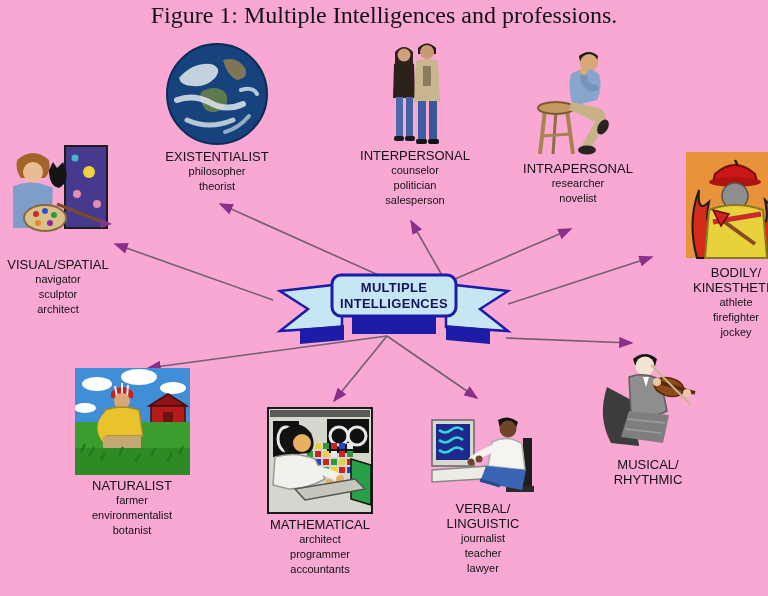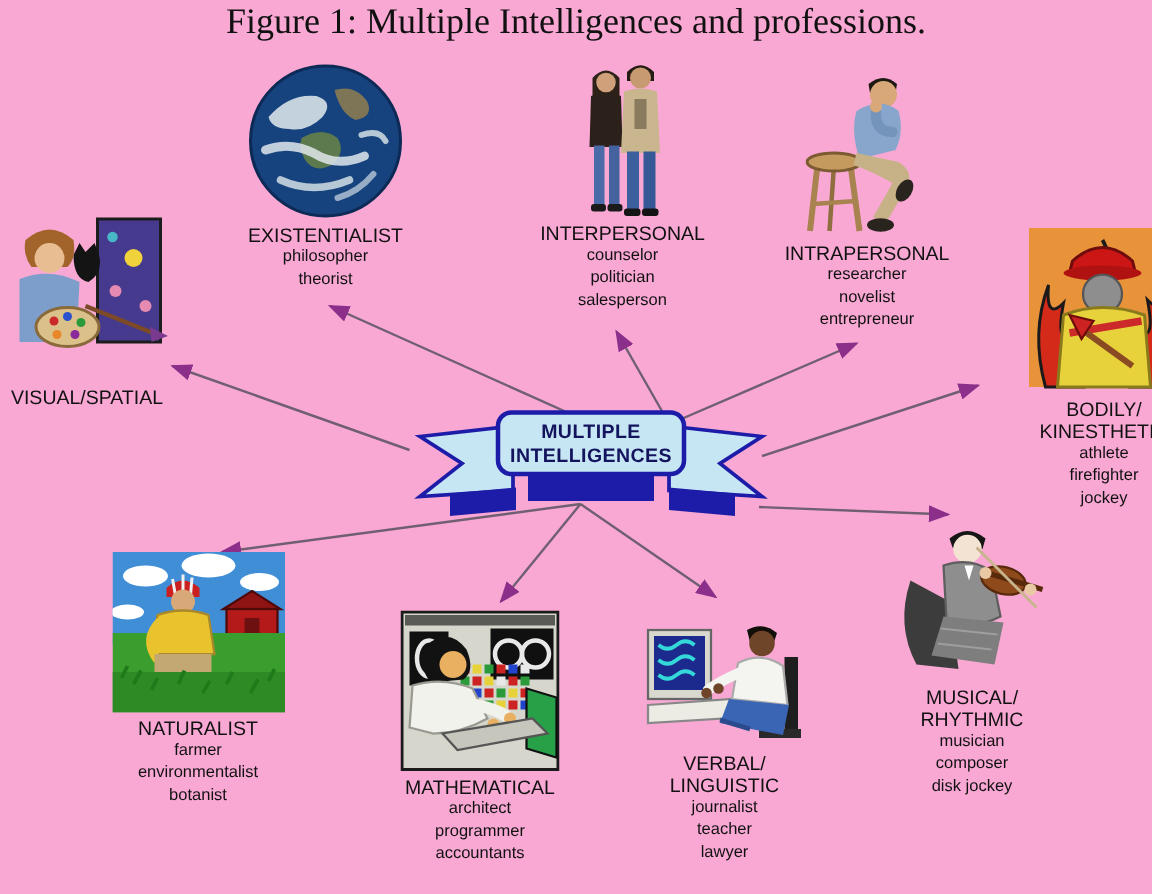--- a/index.html
+++ b/index.html
@@ -121,21 +121,20 @@
       <path d="M34,54 L62,60 Q72,66 68,76 L54,100 L45,97 L58,74 Q44,66 32,62 Z" fill="#c6b286"></path>
       <ellipse cx="50" cy="102" rx="9" ry="4.5" fill="#2a241e"></ellipse>
       <ellipse cx="66" cy="79" rx="5" ry="8" fill="#2a241e" transform="rotate(30 66 79)"></ellipse>
     </svg>
     <div class="ntitle">
         <div>INTRAPERSONAL</div>
       </div>
     <div class="nprofs">
       <div>researcher</div>
       <div>novelist</div>
-      <div>entrepreneur</div>
     </div>
   </div>
 
   <div class="node" style="left:0px;top:142px;width:116px">
     <svg class="art" width="107" height="112" viewBox="0 0 107 112">
       <rect x="60" y="4" width="42" height="82" fill="#463a8e" stroke="#1c1c1c" stroke-width="2"></rect>
       <circle cx="84" cy="30" r="6" fill="#f0d23c"></circle>
       <circle cx="72" cy="52" r="4" fill="#e58ab0"></circle>
       <circle cx="92" cy="62" r="4" fill="#e58ab0"></circle>
       <circle cx="70" cy="16" r="3.5" fill="#48b8c8"></circle>
@@ -148,20 +147,25 @@
       <circle cx="40" cy="69" r="3" fill="#2a52cc"></circle>
       <circle cx="49" cy="73" r="3" fill="#2a9a3a"></circle>
       <circle cx="45" cy="81" r="3" fill="#8a2a9a"></circle>
       <circle cx="33" cy="81" r="3" fill="#e8862a"></circle>
       <line x1="52" y1="62" x2="97" y2="80" stroke="#7c4a26" stroke-width="3"></line>
       <path d="M95,76 L107,82 L96,86 Z" fill="#7a3a8e"></path>
     </svg>
     <div class="ntitle">
         <div>VISUAL/SPATIAL</div>
       </div>
+    <div class="nprofs">
+      <div>navigator</div>
+      <div>sculptor</div>
+      <div>architect</div>
+    </div>
   </div>
 
   <div class="node" style="left:680px;top:152px;width:112px">
     <svg class="art" width="107" height="110" viewBox="0 0 107 110">
       <rect x="3" y="0" width="101" height="106" fill="#e8923a"></rect>
       <path d="M14,106 Q4,70 16,38 Q14,62 26,50 Q20,82 34,68 Q30,96 44,88 L40,106 Z" fill="#d42a1a" stroke="#1a1a1a" stroke-width="2"></path>
       <path d="M96,106 Q104,66 90,34 Q94,60 82,48 Q88,80 74,66 Q80,94 64,86 L70,106 Z" fill="#d42a1a" stroke="#1a1a1a" stroke-width="2"></path>
       <path d="M52,8 Q60,22 50,32" stroke="#1a1a1a" stroke-width="2.5" fill="none"></path>
       <path d="M32,22 Q52,4 72,22 L74,30 L30,30 Z" fill="#cc1616" stroke="#6e0c0c" stroke-width="2"></path>
       <ellipse cx="52" cy="30" rx="26" ry="5" fill="#b01212"></ellipse>
@@ -308,20 +312,15 @@
       <ellipse cx="76" cy="38" rx="15" ry="9" fill="#8e4a1a" stroke="#59290c" stroke-width="1.5" transform="rotate(14 76 38)"></ellipse>
       <line x1="62" y1="32" x2="102" y2="44" stroke="#59290c" stroke-width="3.5"></line>
       <line x1="58" y1="16" x2="98" y2="56" stroke="#c8b58e" stroke-width="2"></line>
       <circle cx="64" cy="33" r="4" fill="#e9c9a4"></circle>
       <circle cx="94" cy="44" r="4" fill="#e9c9a4"></circle>
     </svg>
     <div class="ntitle">
       <div>MUSICAL/</div>
       <div>RHYTHMIC</div>
     </div>
-    <div class="nprofs">
-      <div>musician</div>
-      <div>composer</div>
-      <div>disk jockey</div>
-    </div>
   </div>
 
 </div>
 
 </body></html>

